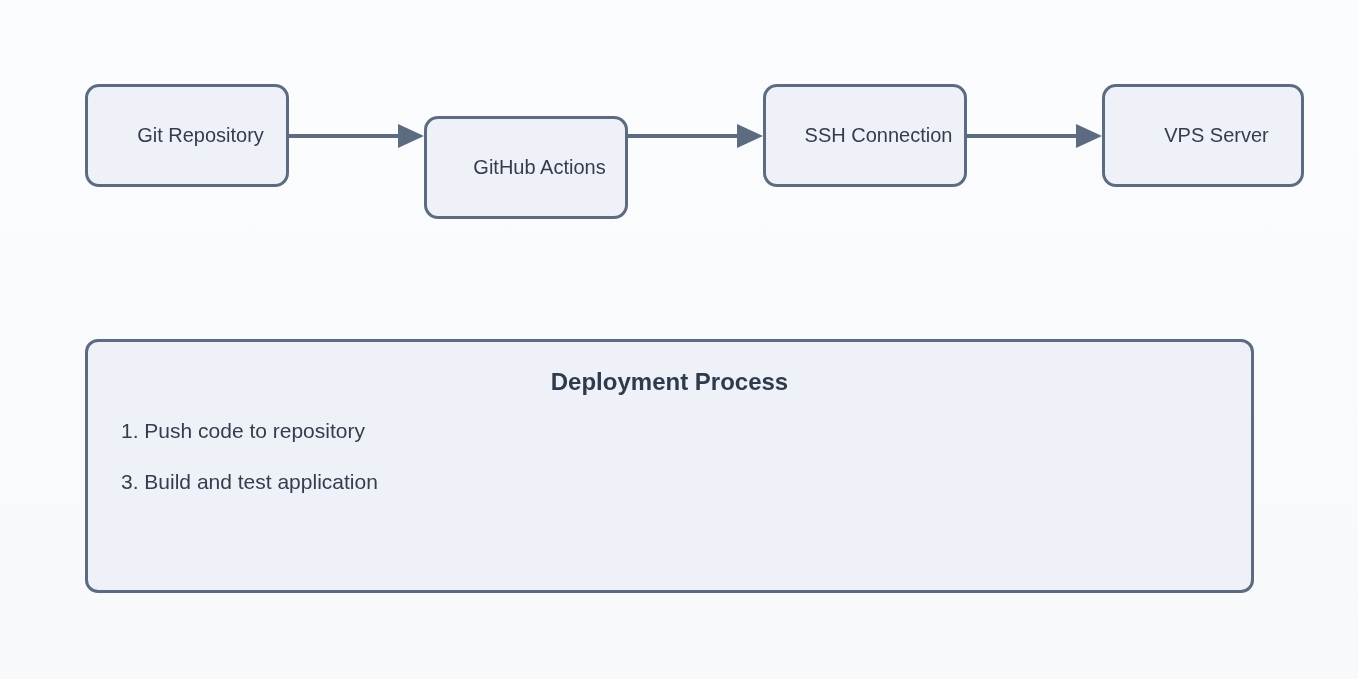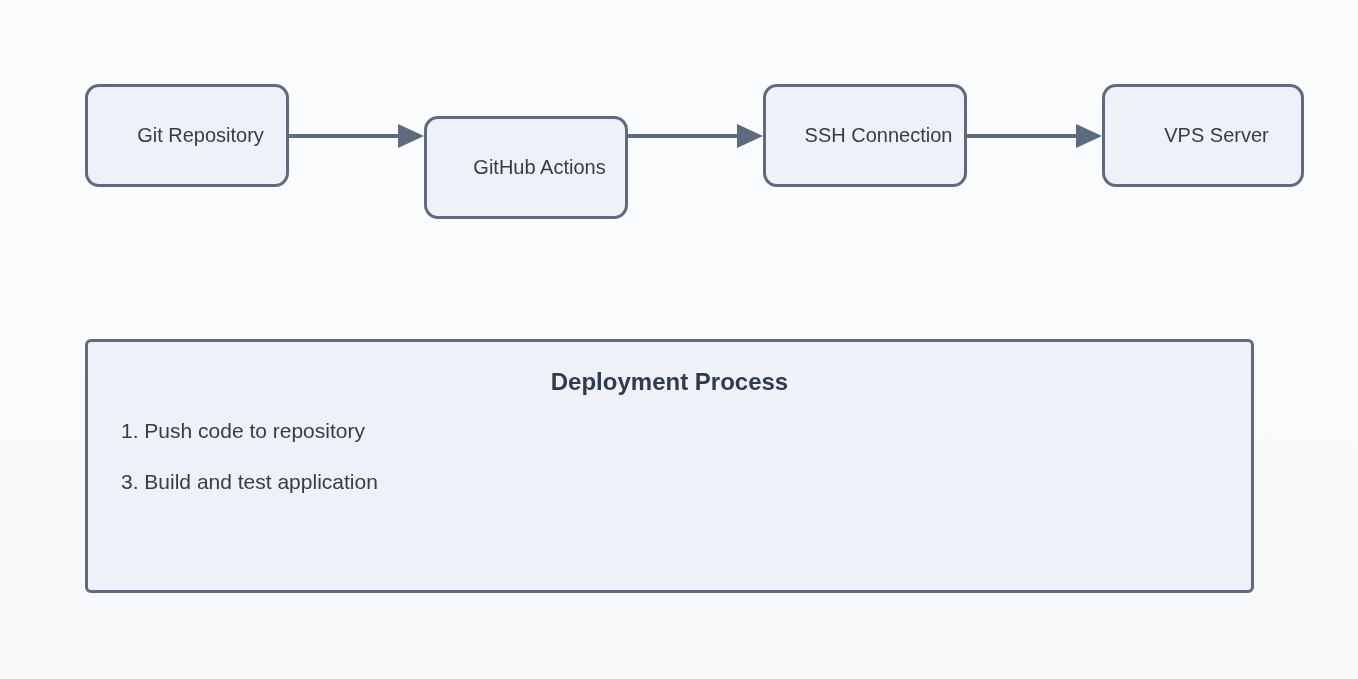--- a/index.html
+++ b/index.html
@@ -57,21 +57,21 @@
   }
   .panel {
     position: absolute;
     left: 85px;
     top: 339px;
     width: 1169px;
     height: 254px;
     box-sizing: border-box;
     background: #eef1f7;
     border: 3px solid #5d6b81;
-    border-radius: 6px;
+    border-radius: 13px;
   }
   .panel-title {
     position: absolute;
     top: 26px;
     left: 0;
     width: 100%;
     text-align: center;
     font-size: 24px;
     font-weight: bold;
     color: #2e3a4d;

